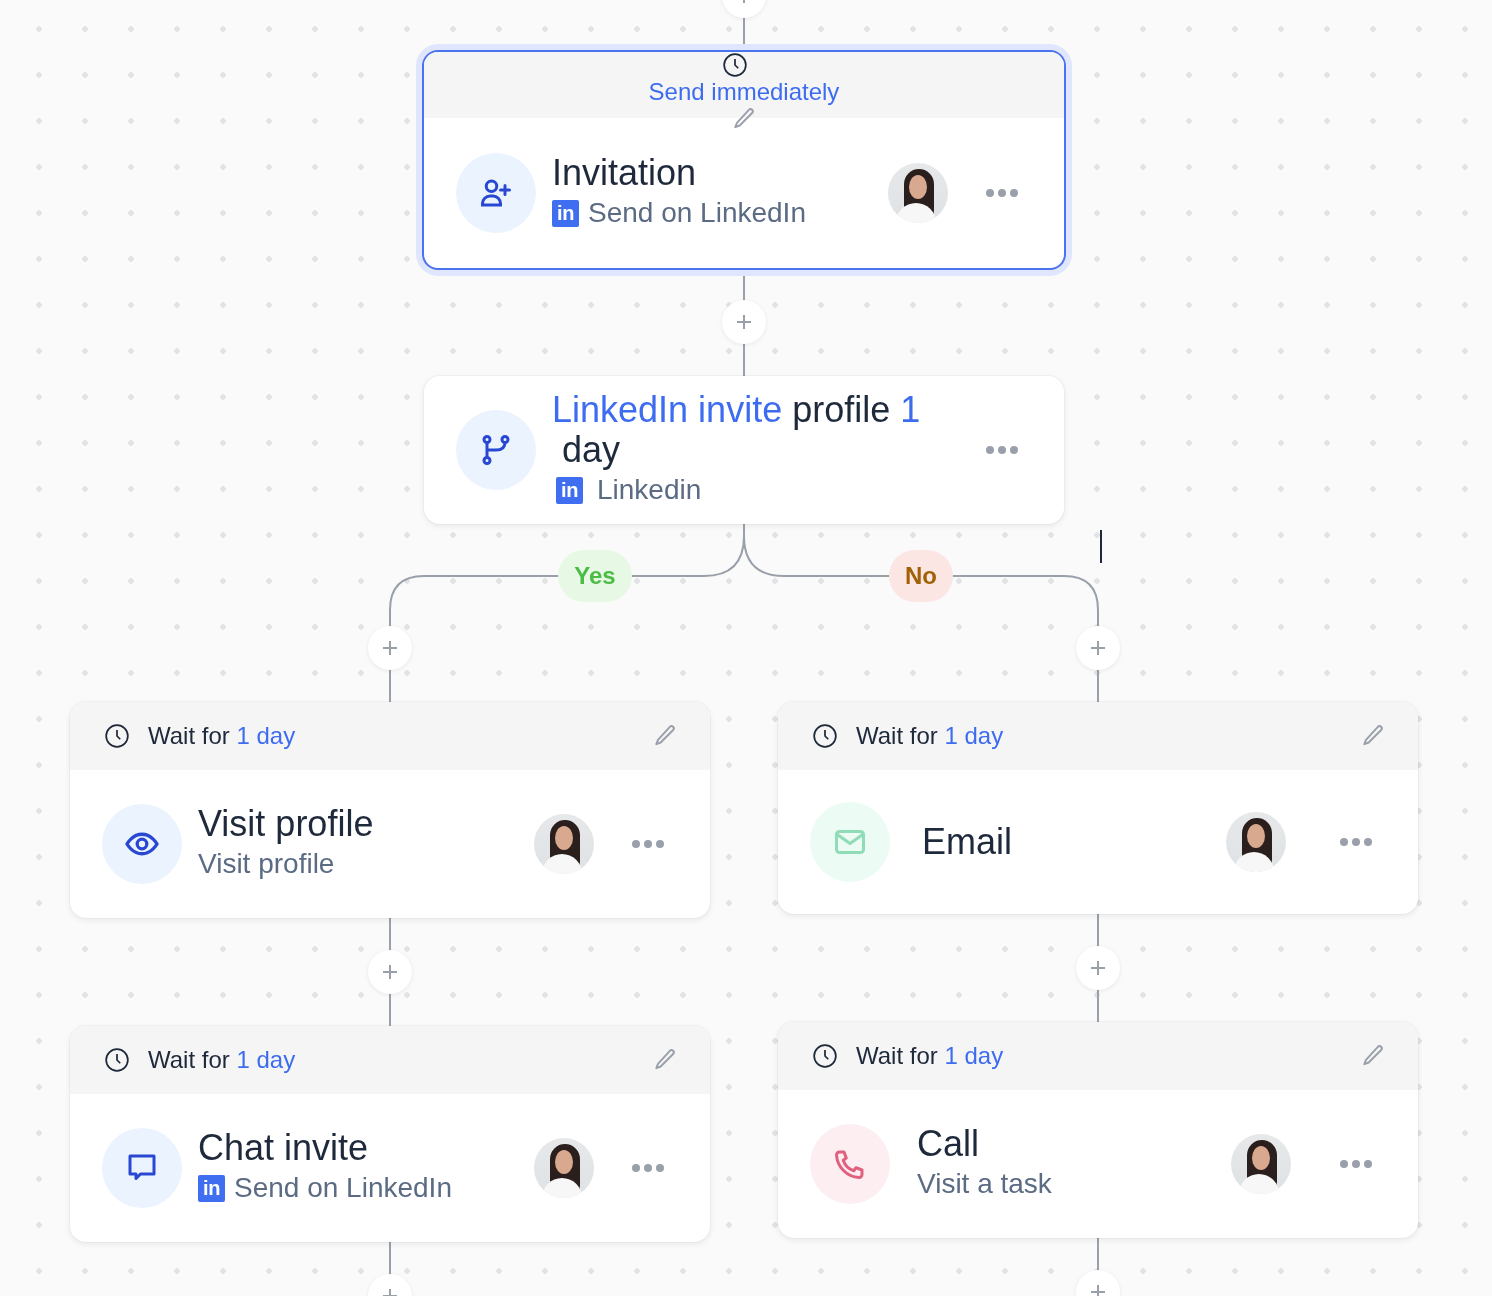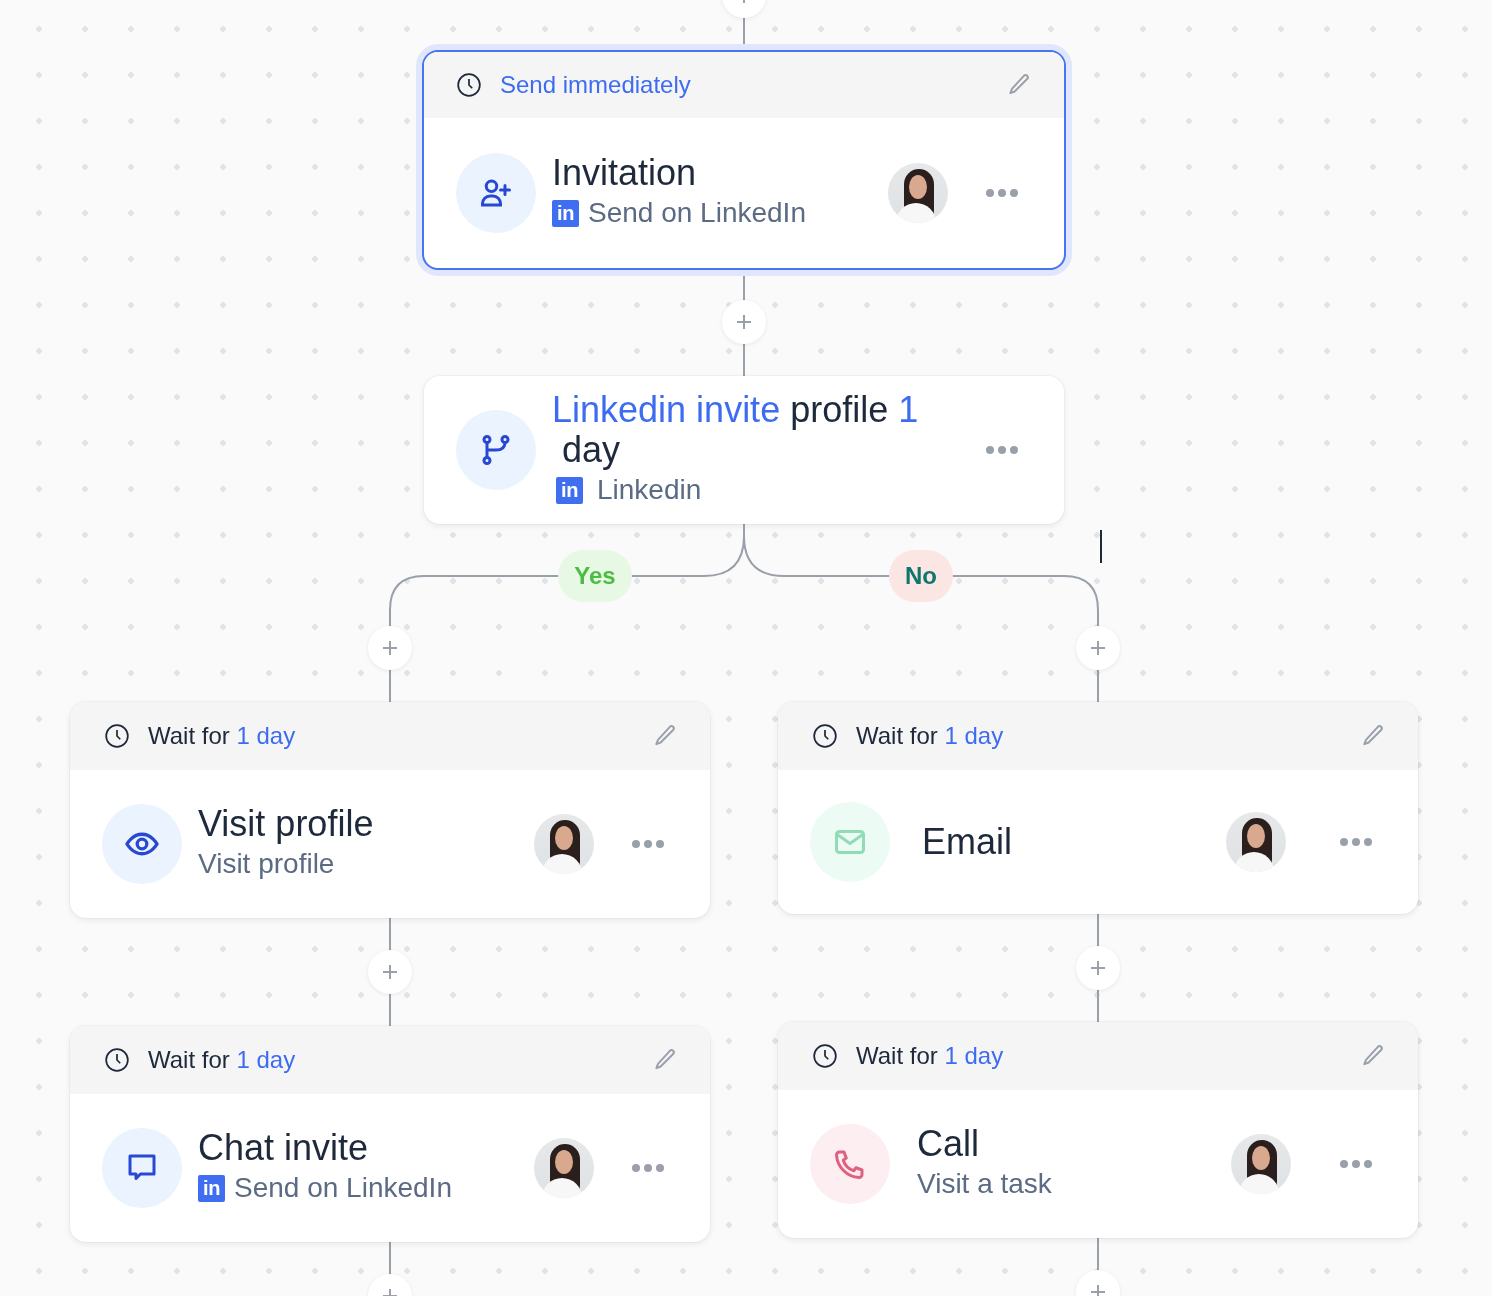--- a/index.html
+++ b/index.html
@@ -28,21 +28,21 @@
     overflow: hidden;
   }
   .card.selected {
     border: 2px solid #4a73f0;
     box-shadow: 0 0 0 6px #dfe6fd;
   }
   .card-header {
     height: 68px; background: #f5f5f6; display: flex; align-items: center;
     padding: 0 32px 0 34px; font-size: 24px;
   }
-  .card.selected .card-header { padding-left: 32px; height: 66px; }
+  .card.selected .card-header { padding-left: 32px; height: 66px; flex-direction: column; }
   .card-header .clock { width: 26px; height: 26px; margin-right: 18px; flex: none; }
   .card-header .hdr-text { flex: 1; color: #1e293b; }
   .card-header .accent { color: #3d6cf0; }
   .card-header .pencil { width: 26px; height: 26px; flex: none; cursor: pointer; }
 
   .card-body { display: flex; align-items: center; padding: 0 32px; }
   .icon-circle {
     width: 80px; height: 80px; border-radius: 50%; flex: none;
     display: flex; align-items: center; justify-content: center;
   }
@@ -69,21 +69,21 @@
   .more {
     width: 60px; height: 40px; margin-left: 24px; display: flex; align-items: center; justify-content: center; gap: 4px; cursor: pointer;
   }
   .more span { width: 8px; height: 8px; border-radius: 50%; background: #9aa0ab; }
 
   .pill {
     position: absolute; height: 52px; border-radius: 26px; font-size: 24px; font-weight: bold;
     display: flex; align-items: center; justify-content: center; transform: translate(-50%, -50%);
   }
   .pill.yes { background: #e7f9e4; color: #4cbc45; width: 74px; }
-  .pill.no { background: #fbe6e3; color: #0f766e; width: 64px; }
+  .pill.no { background: #fbe6e3; color: #a16207; width: 64px; }
 
   .caret { position: absolute; left: 1100px; top: 530px; width: 2px; height: 33px; background: #1e293b; }
 </style>
 </head>
 <body>
 
 <svg class="connector" width="1492" height="1296">
   <g stroke="#9aa0aa" stroke-width="2" fill="none">
 
     <line x1="744" y1="0" x2="744" y2="52"></line>
@@ -185,21 +185,21 @@
   <div class="card-body" style="height:148px;">
     <div class="icon-circle ic-blue">
       <svg viewBox="0 0 24 24" fill="none" stroke="#2848d4" stroke-width="2" stroke-linecap="round">
           <circle cx="6" cy="5" r="2"></circle>
           <circle cx="18" cy="5" r="2"></circle>
           <circle cx="6" cy="19" r="2"></circle>
           <path d="M6 7v10M18 7c0 4-3 5-6 5H6"></path>
         </svg>
     </div>
     <div class="texts">
-      <div class="title"><span style="color:#3d6cf0">Linkedin invite</span><span style="white-space:pre"> profile </span><span style="color:#3d6cf0">1</span><span style="white-space:pre"> day</span></div>
+      <div class="title"><span style="color:#3d6cf0">LinkedIn invite</span><span style="white-space:pre"> profile </span><span style="color:#3d6cf0">1</span><span style="white-space:pre"> day</span></div>
       <div class="subtitle" style="padding-left:4px;">
         <span class="li-badge" style="margin-right:14px;">in</span>
         <span>Linkedin</span>
       </div>
     </div>
     <div class="more">
         <span></span>
         <span></span>
         <span></span>
       </div>

